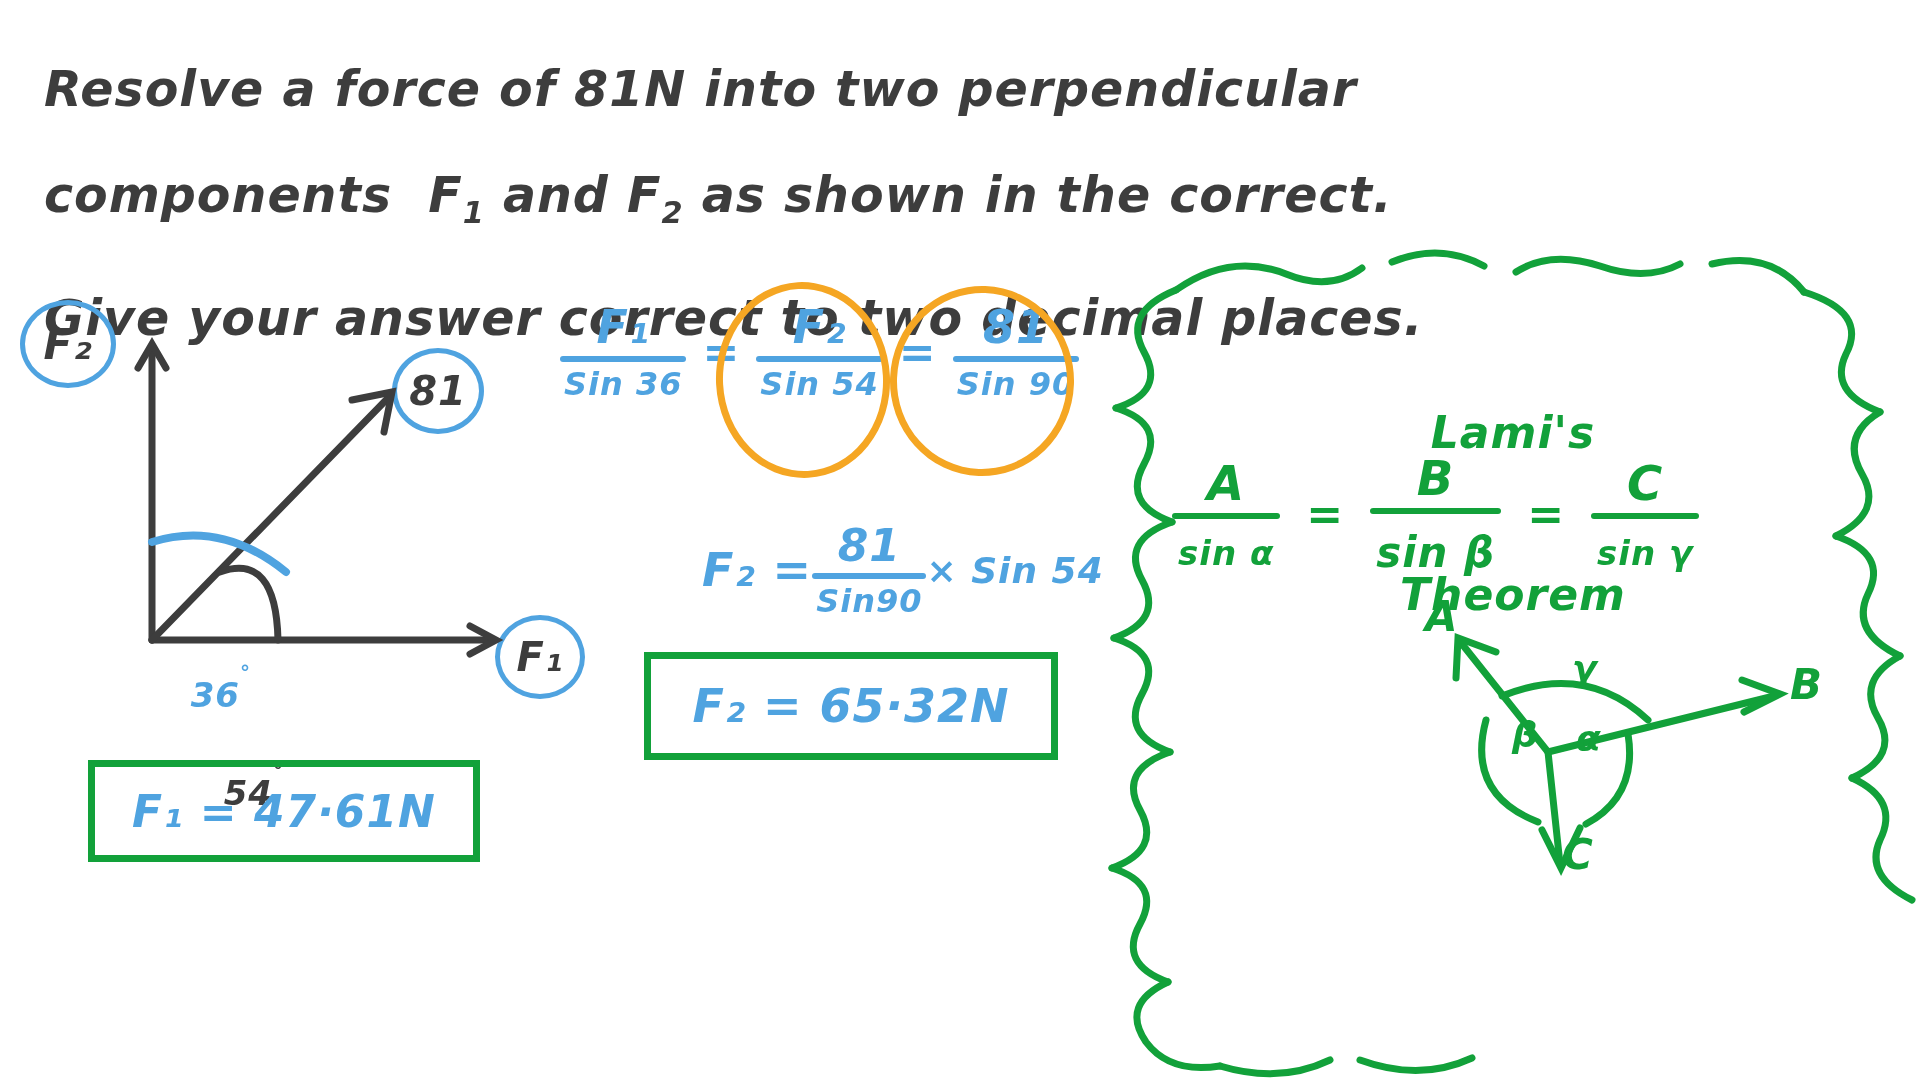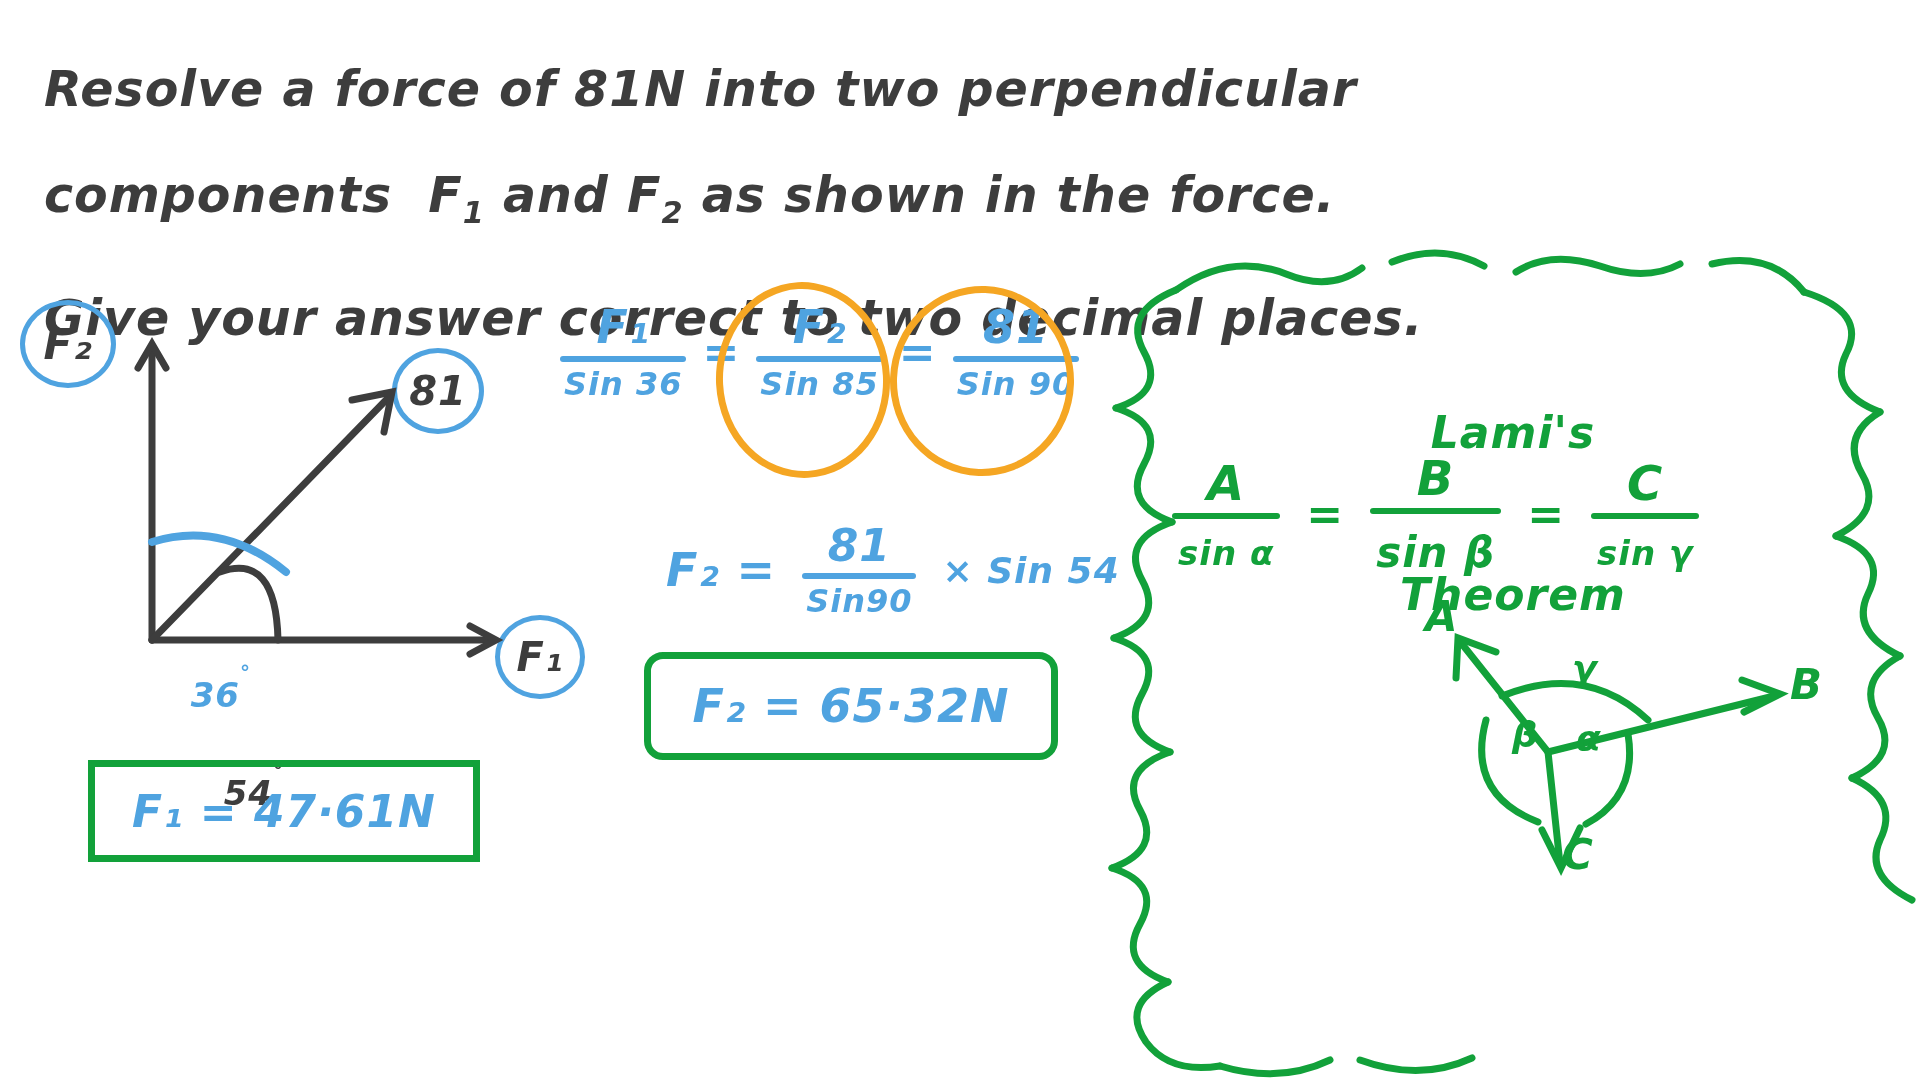--- a/index.html
+++ b/index.html
@@ -45,21 +45,21 @@
          vertical-align:middle;}
   .gfrac .num{padding:0 8px 2px;}
   .gfrac .bar{height:6px;background:#12a13a;width:100%;border-radius:4px;}
   .gfrac .den{padding:14px 6px 0;}
 </style>
 </head>
 <body>
 
 <div class="abs hw" id="stmt">
   <div>Resolve a force of 81N into two perpendicular</div>
-  <div><span>components  F</span><span class="sub">1</span><span> and F</span><span class="sub">2</span><span> as shown in the force.</span></div>
+  <div><span>components  F</span><span class="sub">1</span><span> and F</span><span class="sub">2</span><span> as shown in the correct.</span></div>
   <div>Give your answer correct to two decimal places.</div>
 </div>
 
 <div class="abs circlelbl hw" style="left:20px;top:300px;width:86px;height:78px;font-size:42px;">
   <span>F₂</span>
 </div>
 
 <div class="abs circlelbl hw" style="left:392px;top:348px;width:82px;height:76px;font-size:40px;">
   <span>81</span>
 </div>
@@ -105,46 +105,46 @@
     <span class="num" style="font-size:46px;">F₁</span>
     <span class="bar"></span>
     <span class="den" style="font-size:32px;">Sin 36</span>
   </div>
 
   <span class="eqsign">=</span>
 
   <div class="frac">
     <span class="num" style="font-size:46px;">F₂</span>
     <span class="bar"></span>
-    <span class="den" style="font-size:32px;">Sin 85</span>
+    <span class="den" style="font-size:32px;">Sin 54</span>
   </div>
 
   <span class="eqsign">=</span>
 
   <div class="frac">
     <span class="num" style="font-size:46px;">81</span>
     <span class="bar"></span>
     <span class="den" style="font-size:32px;">Sin 90</span>
   </div>
 </div>
 
 <div class="oval" style="left:716px;top:282px;width:160px;height:182px;transform:rotate(-3deg);"></div>
 <div class="oval" style="left:890px;top:286px;width:170px;height:176px;transform:rotate(2deg);"></div>
 
-<div class="abs ink-blue hw eqrow" style="left:666px;top:520px;gap:26px;">
+<div class="abs ink-blue hw eqrow" style="left:702px;top:520px;gap:0;">
   <span style="font-size:46px;">F₂ =</span>
   <div class="frac">
     <span class="num" style="font-size:44px;">81</span>
     <span class="bar"></span>
     <span class="den" style="font-size:32px;">Sin90</span>
   </div>
   <span style="font-size:36px;">× Sin 54</span>
 </div>
 
-<div class="gbox hw ink-blue" style="left:644px;top:652px;width:400px;height:94px;font-size:46px;border-radius:19px;">
+<div class="gbox hw ink-blue" style="left:644px;top:652px;width:400px;height:94px;font-size:46px;">
   <span>F₂ = 65·32N</span>
 </div>
 
 <svg class="abs" style="left:1080px;top:248px;" width="840" height="830" viewBox="0 0 840 830">
   <g stroke="#12a13a" stroke-width="7" fill="none" stroke-linecap="round">
 
     <path d="M96 42 Q150 4 206 26 Q250 44 282 20"></path>
     <path d="M312 14 Q360 -6 404 18"></path>
     <path d="M436 24 Q470 2 520 18 Q566 34 600 16"></path>
     <path d="M632 16 Q690 2 724 44"></path>

